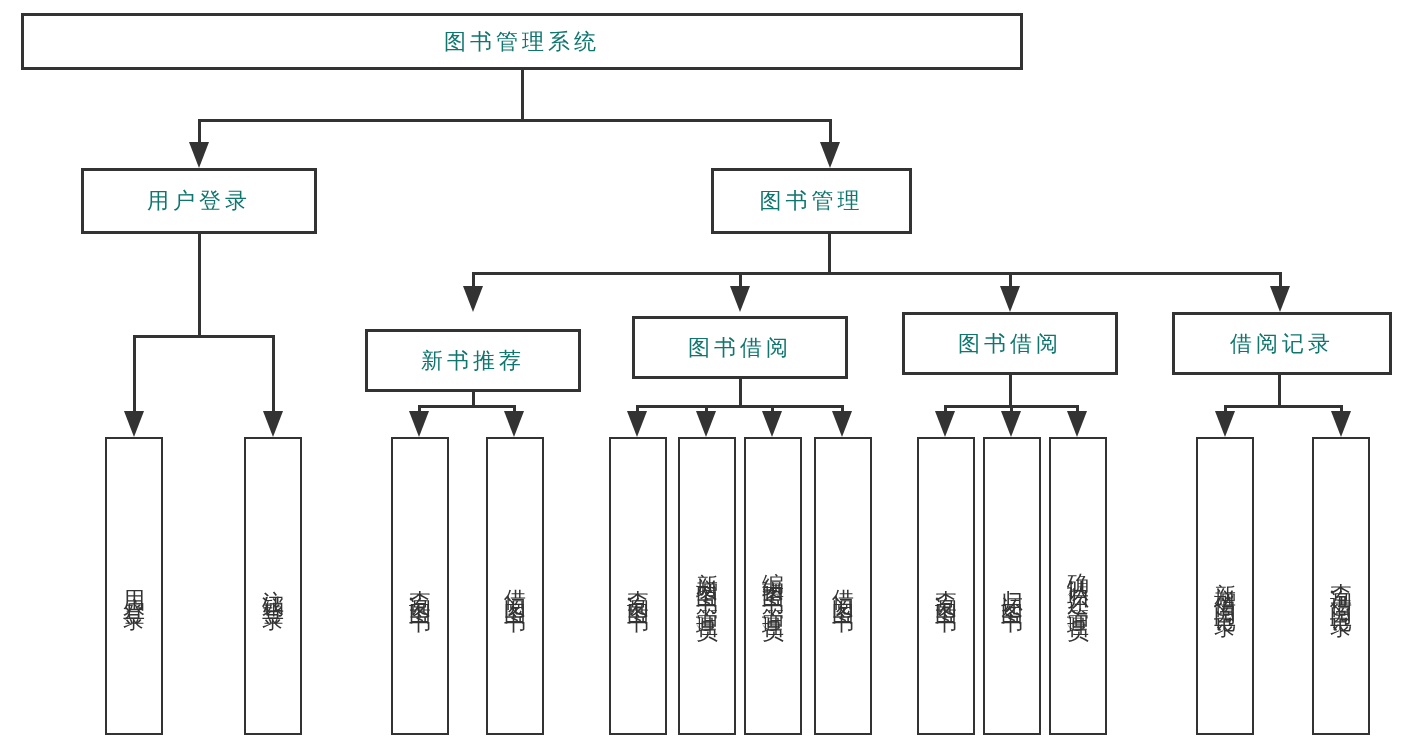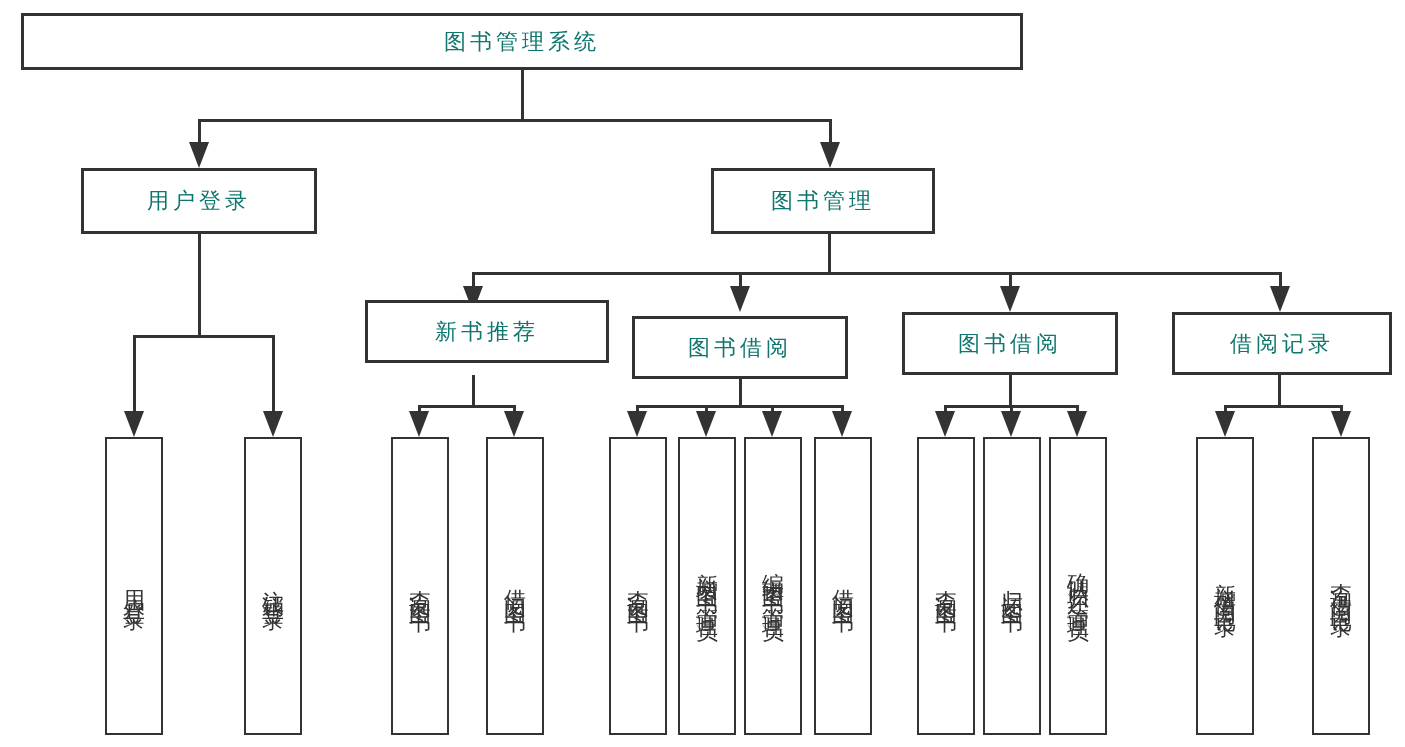--- a/index.html
+++ b/index.html
@@ -30,36 +30,36 @@
   <div class="vl" style="left:521px;top:69px;height:51px"></div>
   <div class="hl" style="left:198px;top:119px;width:633px"></div>
   <div class="vl" style="left:198px;top:119px;height:28px"></div>
   <div class="ah" style="left:189px;top:142px"></div>
   <div class="vl" style="left:829px;top:119px;height:28px"></div>
   <div class="ah" style="left:820px;top:142px"></div>
 
   <div class="box hbox" style="left:81px;top:168px;width:236px;height:66px">
     <span>用户登录</span>
   </div>
-  <div class="box hbox" style="left:711px;top:168px;width:224px;height:66px">
+  <div class="box hbox" style="left:711px;top:168px;width:201px;height:66px">
     <span>图书管理</span>
   </div>
 
   <div class="vl" style="left:828px;top:234px;height:40px"></div>
   <div class="hl" style="left:472px;top:272px;width:809px"></div>
   <div class="vl" style="left:472px;top:272px;height:18px"></div>
   <div class="ah" style="left:463px;top:286px"></div>
   <div class="vl" style="left:739px;top:272px;height:18px"></div>
   <div class="ah" style="left:730px;top:286px"></div>
   <div class="vl" style="left:1009px;top:272px;height:18px"></div>
   <div class="ah" style="left:1000px;top:286px"></div>
   <div class="vl" style="left:1279px;top:272px;height:18px"></div>
   <div class="ah" style="left:1270px;top:286px"></div>
 
-  <div class="box hbox" style="left:365px;top:300px;width:244px;height:63px">
+  <div class="box hbox" style="left:365px;top:329px;width:216px;height:63px">
     <span>新书推荐</span>
   </div>
   <div class="box hbox" style="left:632px;top:316px;width:216px;height:63px">
     <span>图书借阅</span>
   </div>
   <div class="box hbox" style="left:902px;top:312px;width:216px;height:63px">
     <span>图书借阅</span>
   </div>
   <div class="box hbox" style="left:1172px;top:312px;width:220px;height:63px">
     <span>借阅记录</span>

